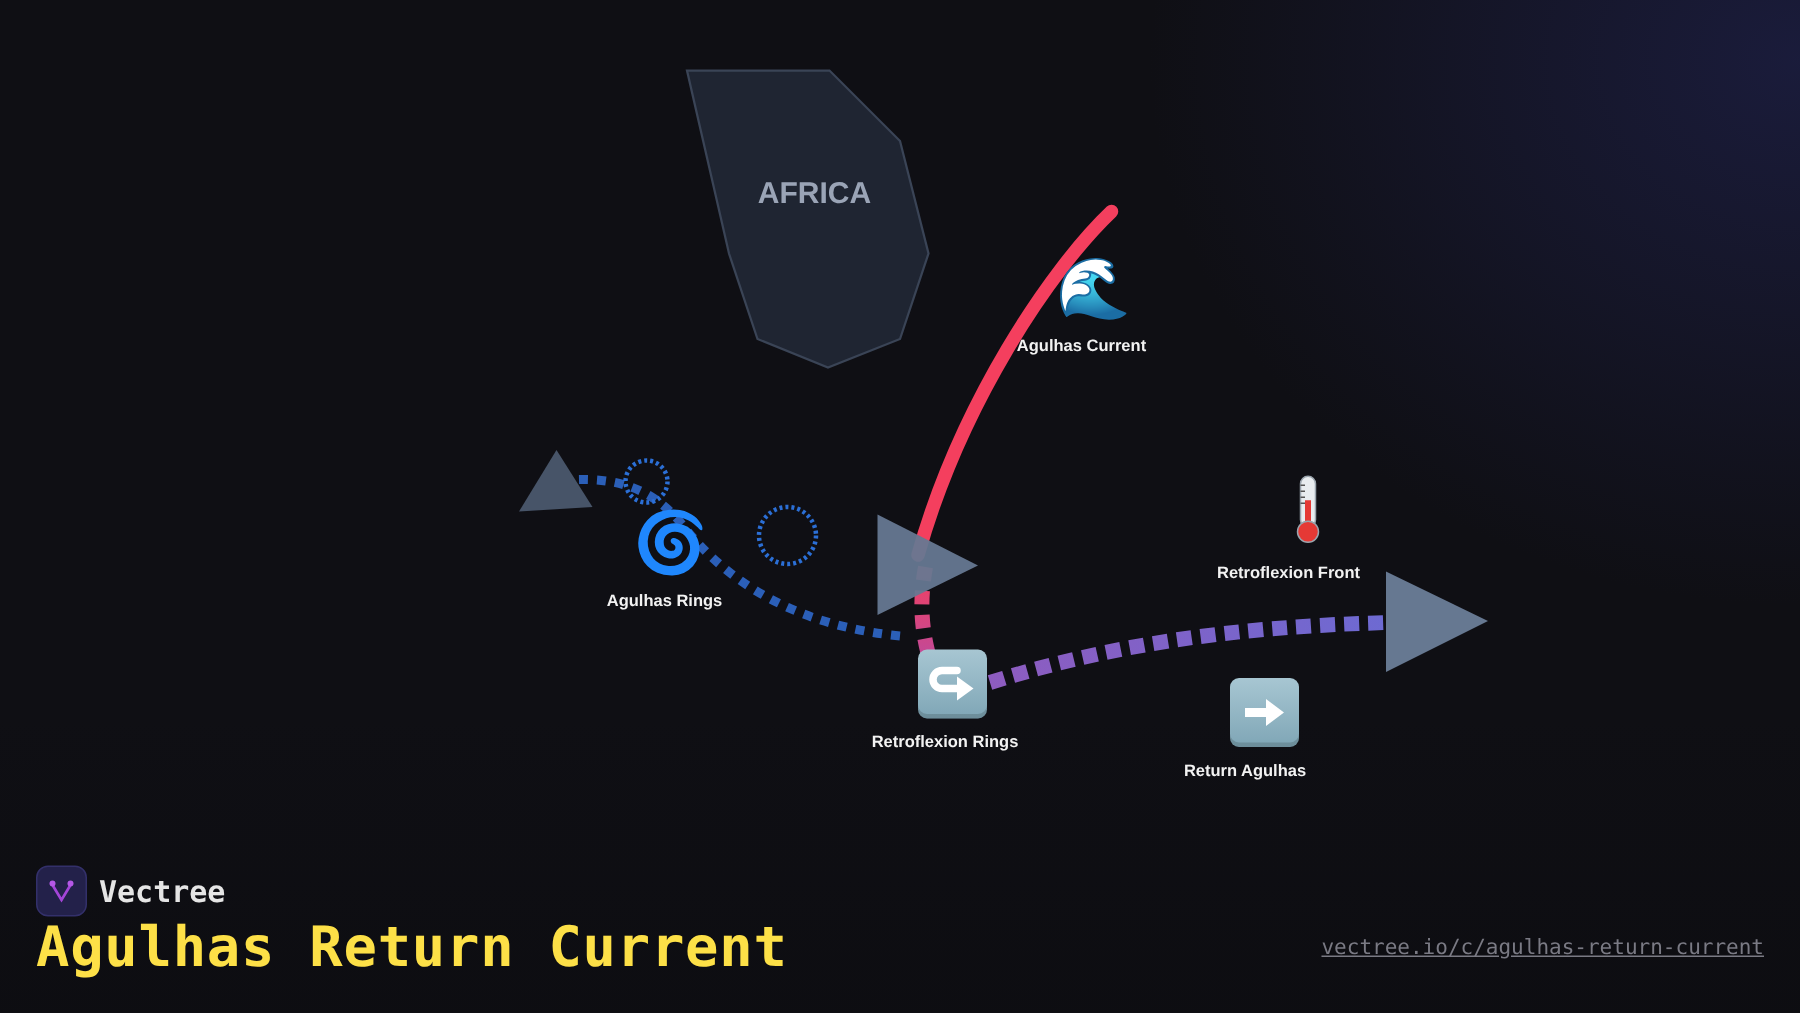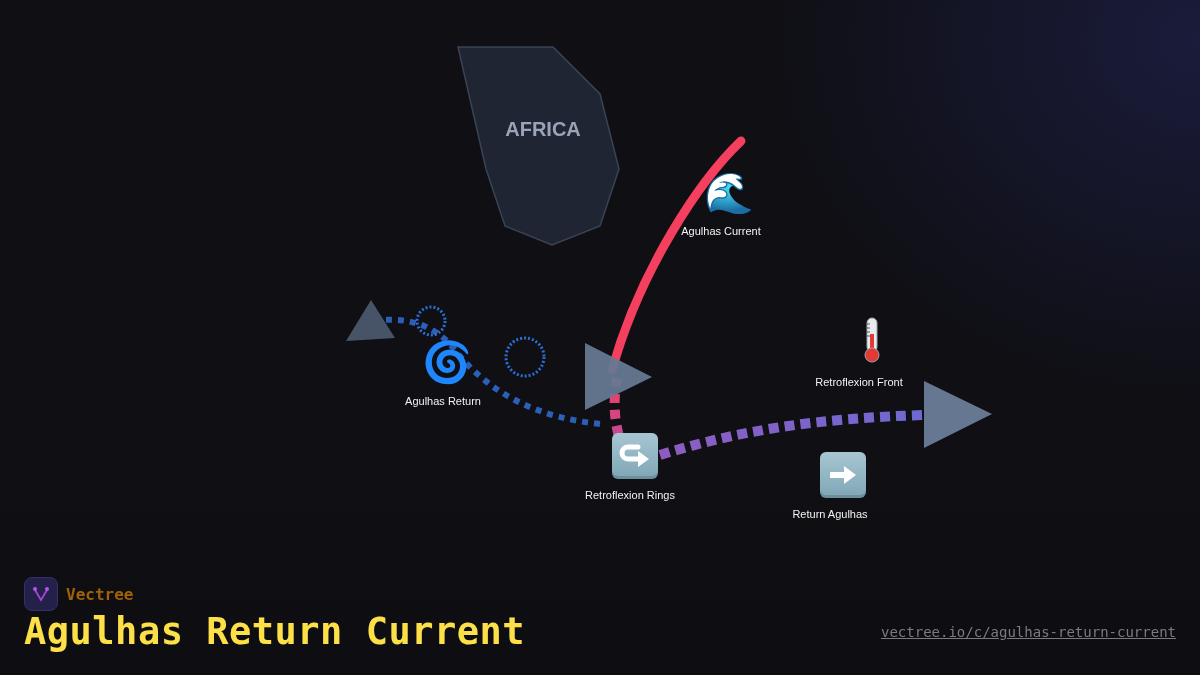--- a/index.html
+++ b/index.html
@@ -13,20 +13,21 @@
       background:
         radial-gradient(ellipse 620px 520px at 1200px 40px, rgba(30,32,72,0.75), rgba(30,32,72,0) 70%),
         linear-gradient(180deg, rgba(15,15,20,0) 70%, rgba(12,12,16,0.6) 100%);
       pointer-events: none;
     }
     svg.diagram { position: absolute; left: 0; top: 0; }
     .node-label {
       position: absolute; color: #f2f2f2; font-size: 11px; white-space: nowrap;
       transform: translateX(-50%);
       font-family: "Liberation Sans", sans-serif;
+      font-weight: bold;
     }
     .node-icon {
       position: absolute; font-size: 40px; line-height: 1; transform: translate(-50%, -50%);
       font-family: "DejaVu Sans", sans-serif;
     }
     .icon-box {
       position: absolute; width: 46px; height: 46px; border-radius: 6px;
       background: linear-gradient(180deg, #a7c6d2, #7fa6b6);
       box-shadow: inset 0 -3px 0 rgba(0,0,0,0.15);
       transform: translate(-50%, -50%);
@@ -34,21 +35,21 @@
     }
     .brand {
       position: absolute; left: 24px; top: 577px; display: flex; align-items: center; gap: 8px;
     }
     .brand-logo {
       width: 32px; height: 32px; border-radius: 8px; background: #23214a;
       border: 1px solid #33306a;
       display: flex; align-items: center; justify-content: center;
     }
     .brand-name {
-      color: #a16207; font-size: 16px; font-weight: bold;
+      color: #e5e5e5; font-size: 20px; font-weight: bold;
       font-family: "DejaVu Sans Mono", monospace;
     }
     .title {
       position: absolute; left: 24px; top: 610px; color: #fde047;
       font-size: 37px; font-weight: bold; letter-spacing: 0.5px;
       font-family: "DejaVu Sans Mono", monospace;
     }
     .url {
       position: absolute; right: 24px; top: 624px; color: #7a7a84;
       font-size: 14px; font-family: "DejaVu Sans Mono", monospace; text-decoration: underline;
@@ -90,21 +91,21 @@
   <polygon points="585,343 652,377 585,410" fill="#667891" opacity="0.95"></polygon>
   <polygon points="924,381 992,414 924,448" fill="#667891"></polygon>
 </svg>
 
 <div class="node-label" style="left:543px; top:118px; font-size:20px; font-weight:bold; color:#9aa4b6;">AFRICA</div>
 
 <div class="node-icon" style="left:729px; top:193px;">🌊</div>
 <div class="node-label" style="left:721px; top:225px;">Agulhas Current</div>
 
 <div class="node-icon" style="left:447px; top:362px; color:#2b8cf0;">🌀</div>
-<div class="node-label" style="left:443px; top:395px;">Agulhas Return</div>
+<div class="node-label" style="left:443px; top:395px;">Agulhas Rings</div>
 
 <div class="icon-box" style="left:635px; top:456px;">
   <svg width="34" height="30" viewBox="0 0 34 30">
     <path d="M20,6 L10,6 A6,6 0 0 0 10,18 L22,18" fill="none" stroke="#ffffff" stroke-width="5" stroke-linecap="round"></path>
     <polygon points="20,10 31,18 20,26" fill="#ffffff"></polygon>
   </svg>
 </div>
 <div class="node-label" style="left:630px; top:489px;">Retroflexion Rings</div>
 
 <div class="node-icon" style="left:872px; top:343px;">

